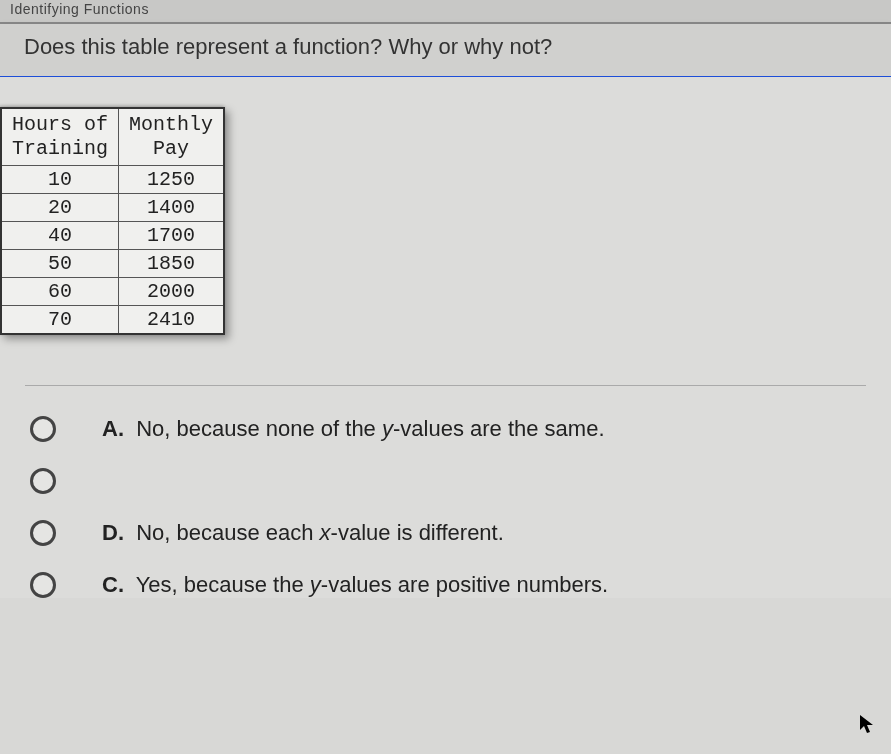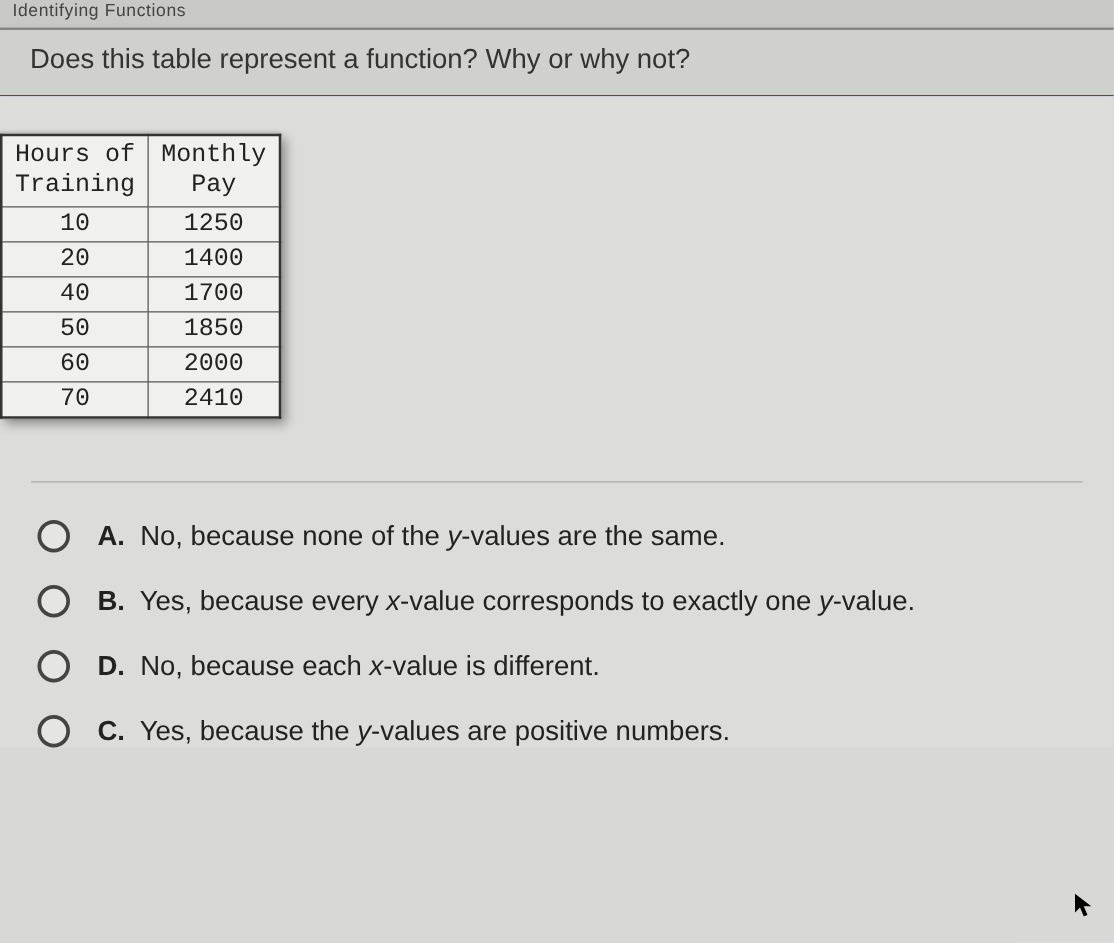--- a/index.html
+++ b/index.html
@@ -72,20 +72,21 @@
       margin: 0 25px 30px 25px;
     }
     .options {
       padding: 0 30px;
     }
     .option {
       display: flex;
       align-items: flex-end;
       margin-bottom: 26px;
       cursor: pointer;
+      gap: 24px;
     }
     .radio {
       width: 26px;
       height: 26px;
       border: 3px solid #444;
       border-radius: 50%;
       margin-right: 22px;
       flex-shrink: 0;
       background: #e5e5e3;
     }
@@ -165,24 +166,20 @@
     <div class="option">
       <div class="radio"></div>
       <div class="option-text">
         <span class="letter">A.</span>
         <span>No, because none of the </span><span class="ital">y</span><span>-values are the same.</span>
       </div>
     </div>
 
     <div class="option">
       <div class="radio"></div>
-      <div class="option-text">
-        <span class="letter">B.</span>
-        <span>Yes, because every </span><span class="ital">x</span><span>-value corresponds to exactly one </span><span class="ital">y</span><span>-value.</span>
-      </div>
     </div>
 
     <div class="option">
       <div class="radio"></div>
       <div class="option-text">
         <span class="letter">D.</span>
         <span>No, because each </span><span class="ital">x</span><span>-value is different.</span>
       </div>
     </div>
 

